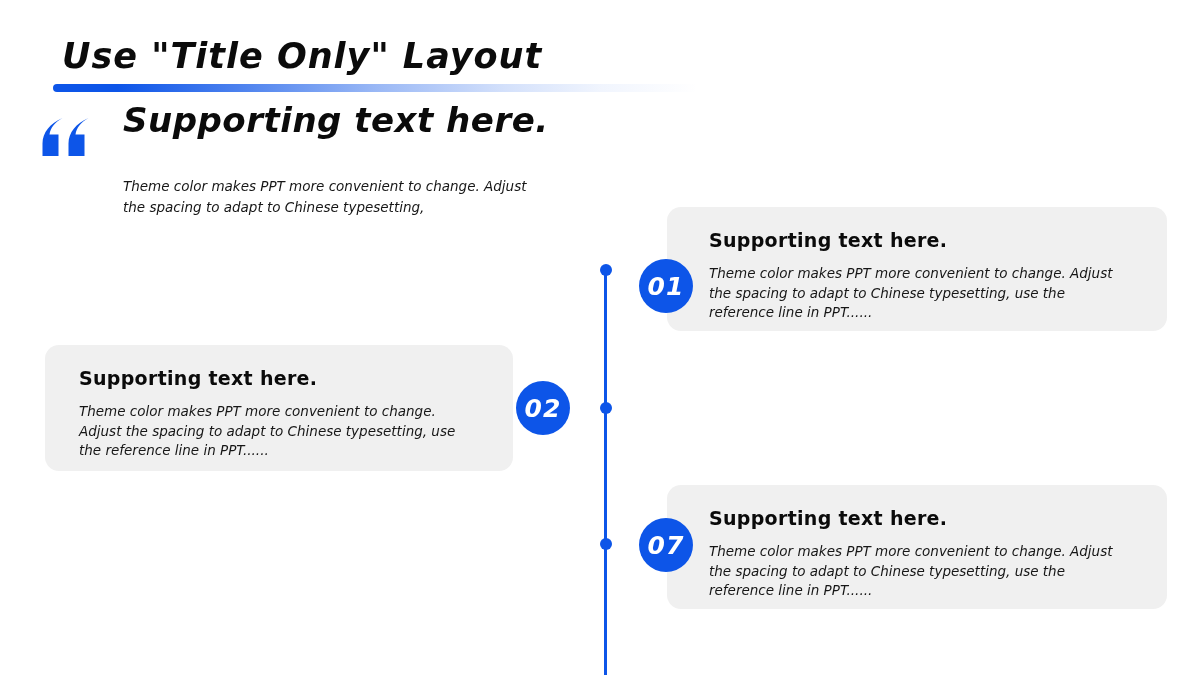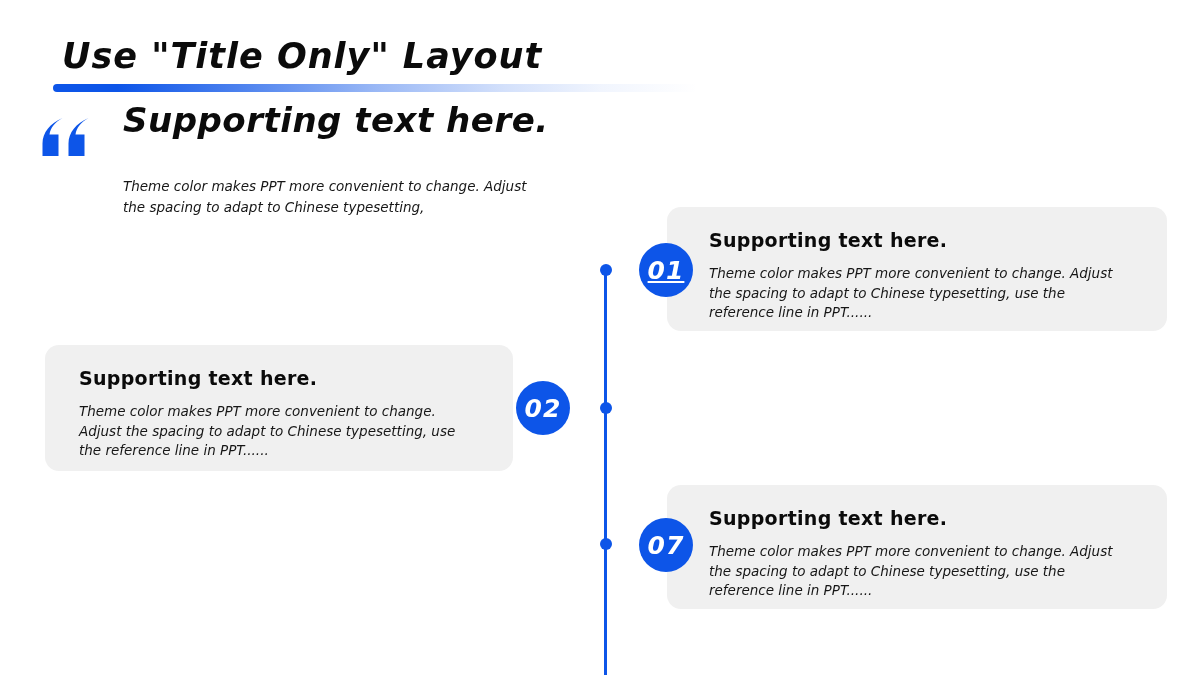--- a/index.html
+++ b/index.html
@@ -110,21 +110,21 @@
     background: #0d55e8;
     color: #ffffff;
     font-size: 25px;
     font-weight: 700;
     font-style: italic;
     display: flex;
     align-items: center;
     justify-content: center;
     letter-spacing: 1px;
   }
-  .badge-1 { left: 639px; top: 243px; text-decoration: underline; }
+  .badge-1 { left: 639px; top: 259px; }
   .badge-2 { left: 516px; top: 381px; }
   .badge-3 { left: 639px; top: 518px; }
 </style>
 </head>
 <body>
 
 <div class="slide">
 
   <h1 class="slide-title">Use "Title Only" Layout</h1>
   <div class="title-underline"></div>

